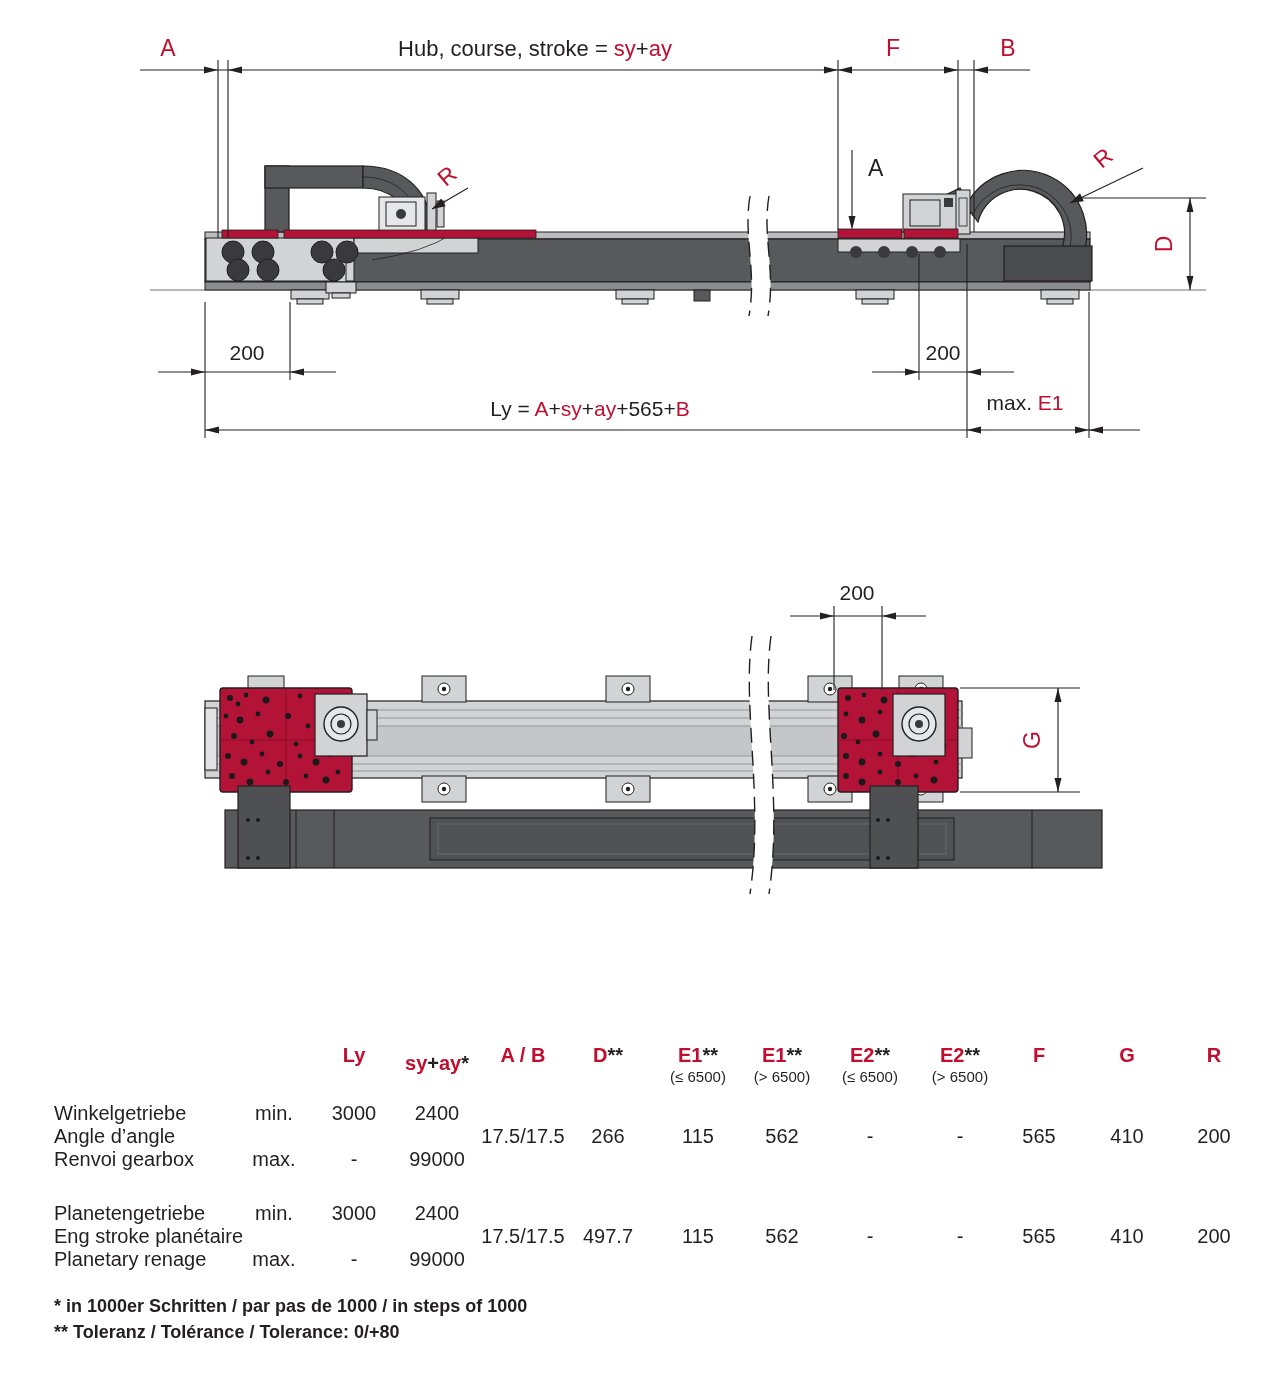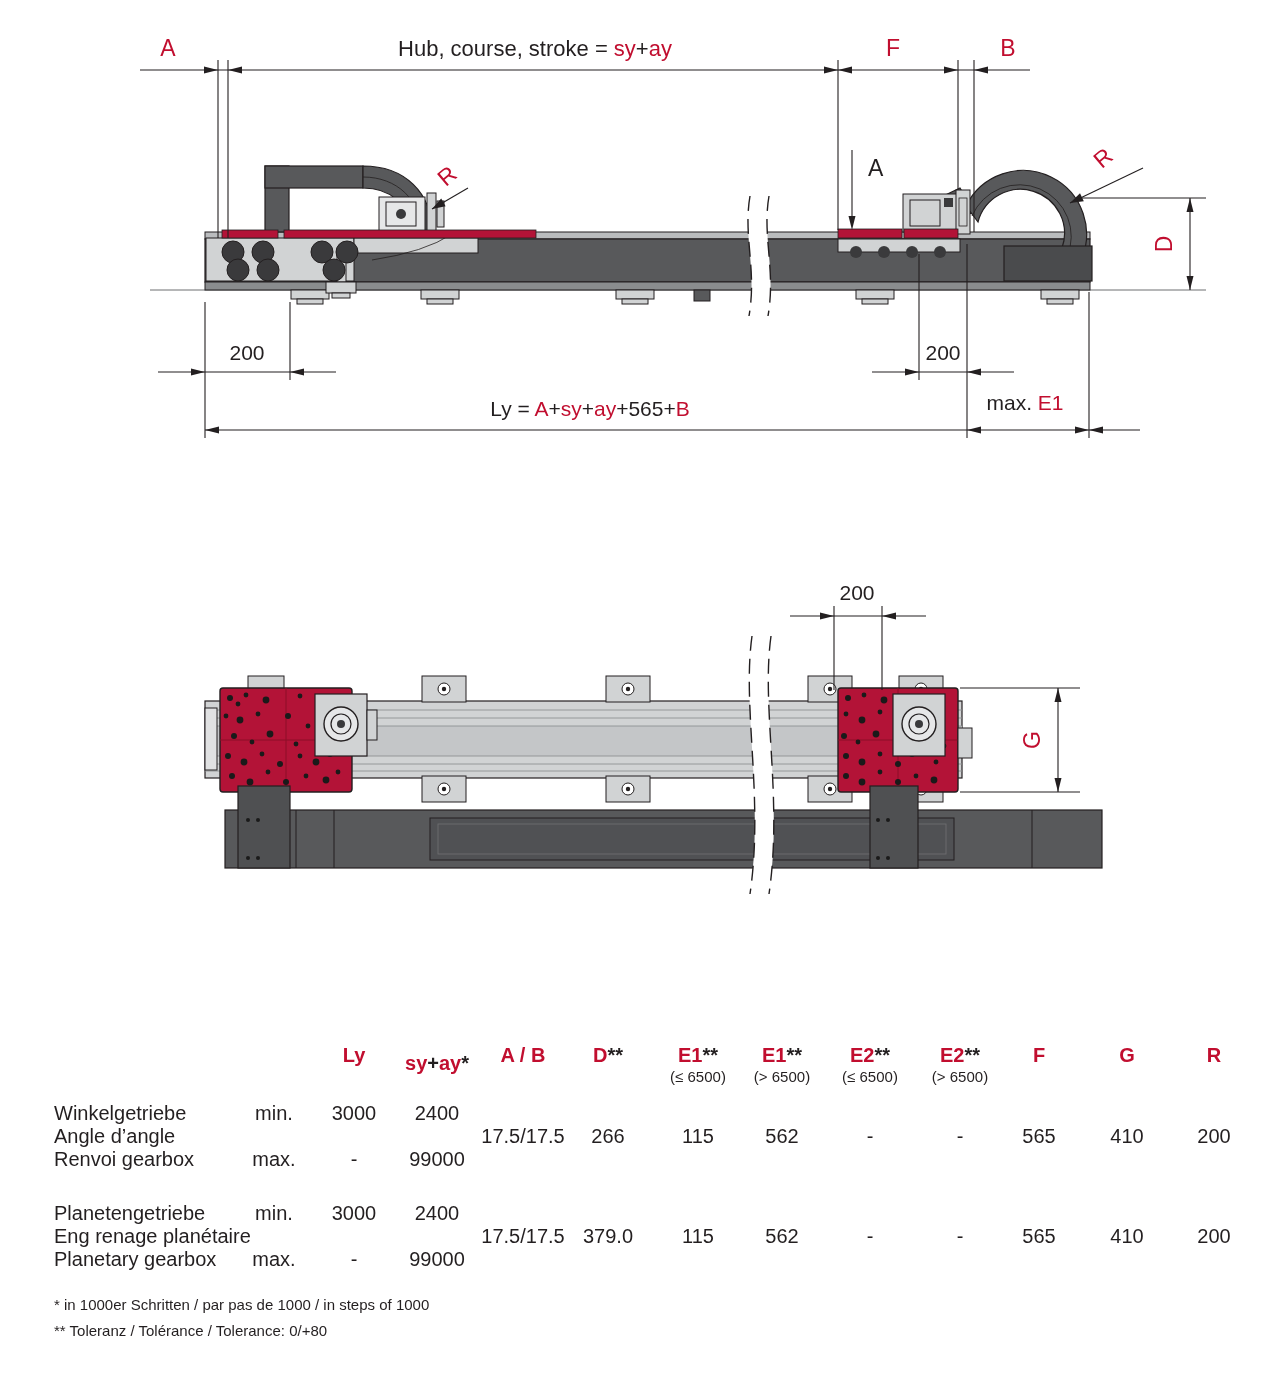--- a/index.html
+++ b/index.html
@@ -9,21 +9,21 @@
   svg text{font-family:"Liberation Sans", sans-serif;fill:#231f20;}
   .dimtxt{font-size:21px;}
   .biglbl{font-size:23px;fill:#c10e2f;}
   .redtx{fill:#c10e2f;}
   
   .cell{position:absolute;font-size:20px;white-space:nowrap;line-height:22px;}
   .ctr{transform:translateX(-50%);}
   .hdr{font-weight:bold;color:#c10e2f;}
   .hdr .blk{color:#231f20;}
   .sub{position:absolute;font-size:15px;white-space:nowrap;transform:translateX(-50%);}
-  .fn{position:absolute;font-size:15px;white-space:nowrap;}
+  .fn{position:absolute;font-size:18px;white-space:nowrap;font-weight:bold;}
 </style>
 </head>
 <body>
 
 <div class="page">
 
   <svg style="top:0" width="1278" height="470" viewBox="0 0 1278 470">
     <defs>
       <marker id="mA" markerWidth="14" markerHeight="10" refX="13" refY="5" orient="auto">
         <path d="M1,1 L13,5 L1,9 Z" fill="#231f20"></path>
@@ -396,30 +396,30 @@
     <div class="cell ctr" style="left:608px;top:1125px">266</div>
     <div class="cell ctr" style="left:698px;top:1125px">115</div>
     <div class="cell ctr" style="left:782px;top:1125px">562</div>
     <div class="cell ctr" style="left:870px;top:1125px">-</div>
     <div class="cell ctr" style="left:960px;top:1125px">-</div>
     <div class="cell ctr" style="left:1039px;top:1125px">565</div>
     <div class="cell ctr" style="left:1127px;top:1125px">410</div>
     <div class="cell ctr" style="left:1214px;top:1125px">200</div>
 
     <div class="cell" style="left:54px;top:1202px">Planetengetriebe</div>
-    <div class="cell" style="left:54px;top:1225px">Eng renage planétaire</div>
-    <div class="cell" style="left:54px;top:1248px">Planetary gearbox</div>
+    <div class="cell" style="left:54px;top:1225px">Eng stroke planétaire</div>
+    <div class="cell" style="left:54px;top:1248px">Planetary renage</div>
     <div class="cell ctr" style="left:274px;top:1202px">min.</div>
     <div class="cell ctr" style="left:274px;top:1248px">max.</div>
     <div class="cell ctr" style="left:354px;top:1202px">3000</div>
     <div class="cell ctr" style="left:437px;top:1202px">2400</div>
     <div class="cell ctr" style="left:354px;top:1248px">-</div>
     <div class="cell ctr" style="left:437px;top:1248px">99000</div>
     <div class="cell ctr" style="left:523px;top:1225px">17.5/17.5</div>
-    <div class="cell ctr" style="left:608px;top:1225px">379.0</div>
+    <div class="cell ctr" style="left:608px;top:1225px">497.7</div>
     <div class="cell ctr" style="left:698px;top:1225px">115</div>
     <div class="cell ctr" style="left:782px;top:1225px">562</div>
     <div class="cell ctr" style="left:870px;top:1225px">-</div>
     <div class="cell ctr" style="left:960px;top:1225px">-</div>
     <div class="cell ctr" style="left:1039px;top:1225px">565</div>
     <div class="cell ctr" style="left:1127px;top:1225px">410</div>
     <div class="cell ctr" style="left:1214px;top:1225px">200</div>
 
     <div class="fn" style="left:54px;top:1296px">* in 1000er Schritten / par pas de 1000 / in steps of 1000</div>
     <div class="fn" style="left:54px;top:1322px">** Toleranz / Tolérance / Tolerance: 0/+80</div>

